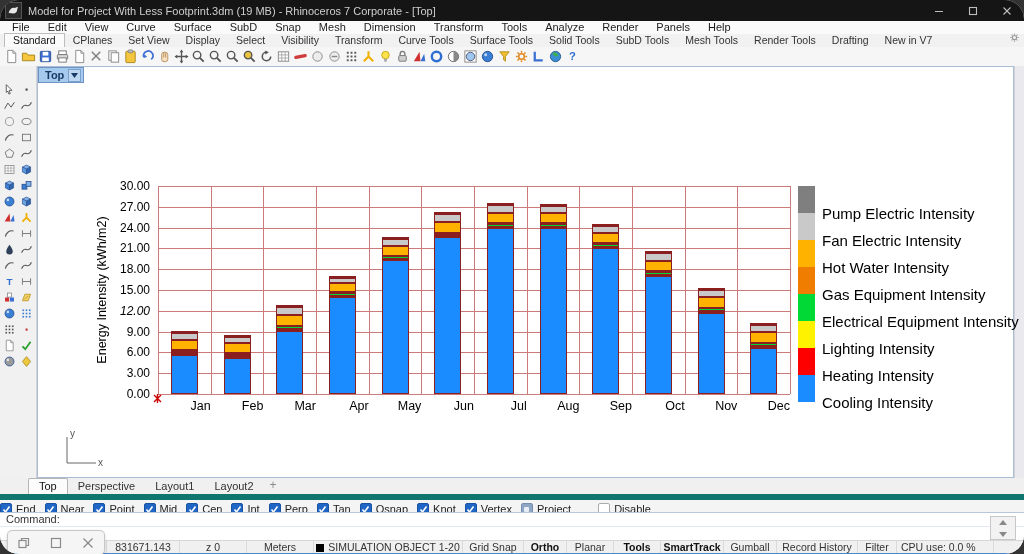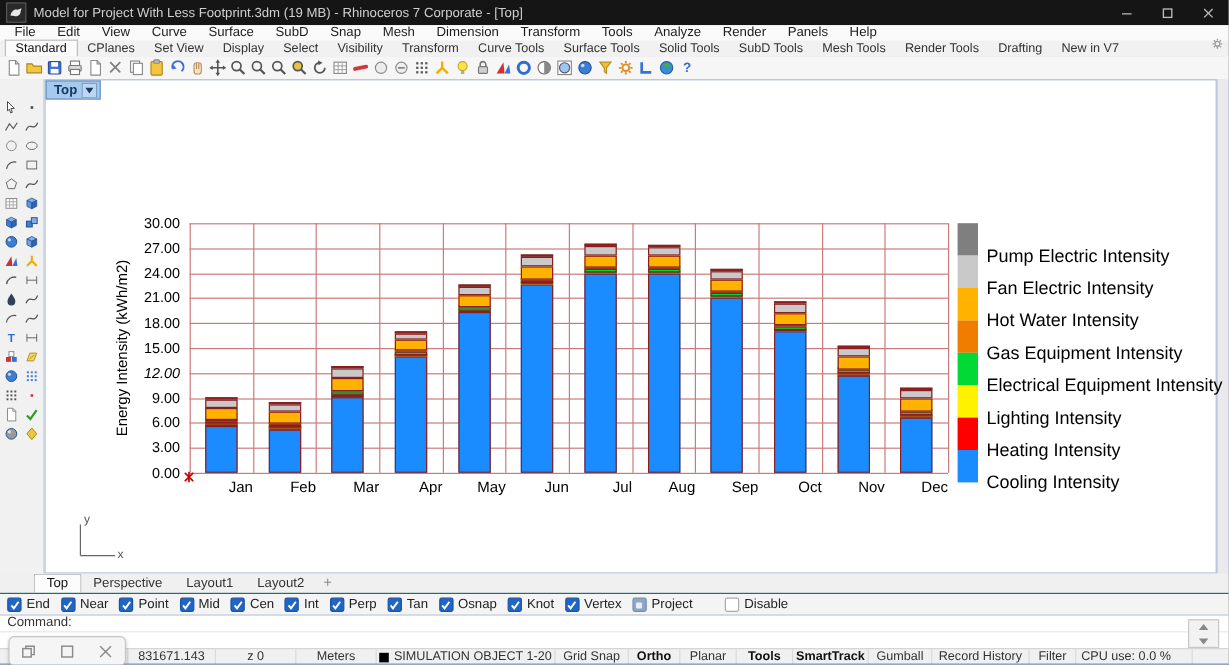--- a/index.html
+++ b/index.html
@@ -1,17 +1,17 @@
 <!DOCTYPE html>
 <html><head>
 <meta charset="utf-8">
 <style>
   html,body{margin:0;padding:0;background:#333;}
   .app{position:relative;width:1024px;height:554px;background:#f0f0f0;overflow:hidden;
-       font-family:"Liberation Sans",sans-serif;-webkit-font-smoothing:antialiased;}
+       font-family:"Liberation Sans",sans-serif;border-radius:19px;-webkit-font-smoothing:antialiased;}
   
   .titlebar{position:absolute;top:0;left:0;right:0;height:21px;background:#151515;display:flex;align-items:center;}
   .tb-logo{width:15px;height:15px;margin:0 6px 0 5px;background:#2a2a2a;border:1px solid #555;display:flex;align-items:center;justify-content:center;}
   .tb-title{color:#cfcfcf;font-size:11px;white-space:nowrap;}
   .tb-btns{margin-left:auto;display:flex;}
   .tb-btn{width:34px;height:21px;display:flex;align-items:center;justify-content:center;}
   
   .menubar{position:absolute;top:21px;left:0;right:0;height:13px;background:#fafafa;display:flex;align-items:center;padding-left:3px;}
   .menu-item{font-size:11px;color:#1c1c1c;padding:0 9px;line-height:13px;cursor:default;}
   
@@ -48,22 +48,22 @@
   .legend-label{position:absolute;left:24px;white-space:nowrap;font-size:15px;color:#000;}
   
   .axis-ind{position:absolute;left:20px;top:364px;width:46px;height:40px;}
   .axis-char{position:absolute;font-size:10px;color:#555;}
   
   .vptabs{position:absolute;top:478px;left:0;right:0;height:16px;background:#f0f0f0;display:flex;align-items:flex-end;padding-left:28px;}
   .vptab{font-size:11px;color:#333;padding:1px 10px;line-height:13px;}
   .vptab.active{background:#fcfcfc;border:1px solid #b5b5b5;border-bottom:none;border-radius:2px 2px 0 0;color:#111;}
   .vptab-add{margin-left:6px;display:flex;align-items:center;padding-bottom:2px;}
   
-  .osnaprow{position:absolute;top:494px;left:0;right:0;height:18px;background:#f4f4f4;border-top:1px solid #0f766e;
-            display:flex;align-items:center;padding-left:6px;}
+  .osnaprow{position:absolute;top:494px;left:0;right:0;height:18px;background:#f4f4f4;border-top:6px solid #0f766e;
+            display:flex;align-items:center;}
   .osnap-item{display:flex;align-items:center;margin-right:9px;}
   .cb{width:12px;height:12px;border-radius:2px;margin-right:4px;display:flex;align-items:center;justify-content:center;box-sizing:border-box;}
   .cb.on{background:#2066c6;border:1px solid #1a53a2;}
   .cb.proj{background:#8fa6c4;border:1px solid #7590af;}
   .cb.off{background:#fff;border:1px solid #ababab;}
   .osnap-label{font-size:11px;color:#222;}
   .osnap-gap{width:18px;}
   
   .cmdarea{position:absolute;top:512px;left:0;right:0;height:28px;background:#fff;border-top:1px solid #b9c6d8;}
   .cmd-row{height:13px;line-height:13px;font-size:11px;color:#333;padding-left:6px;border-bottom:1px solid #e4e9f0;white-space:nowrap;}

